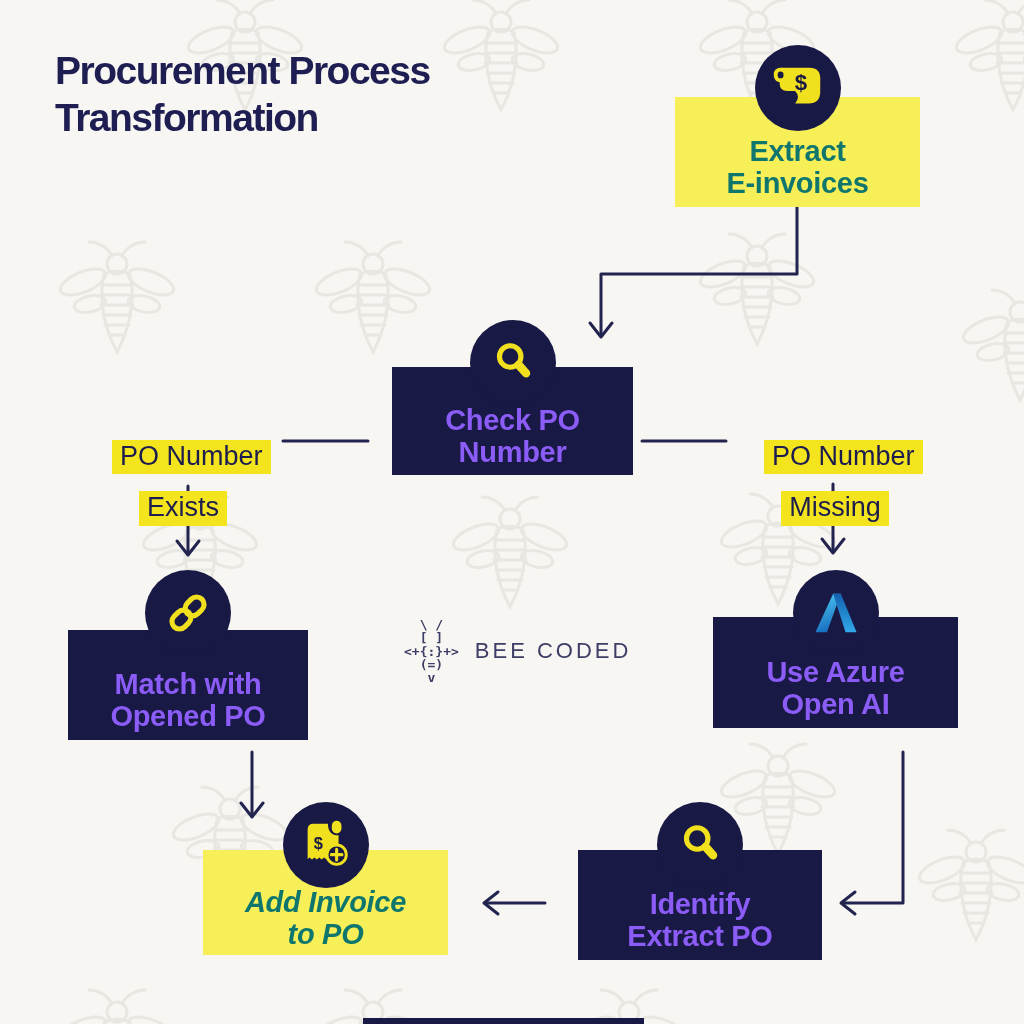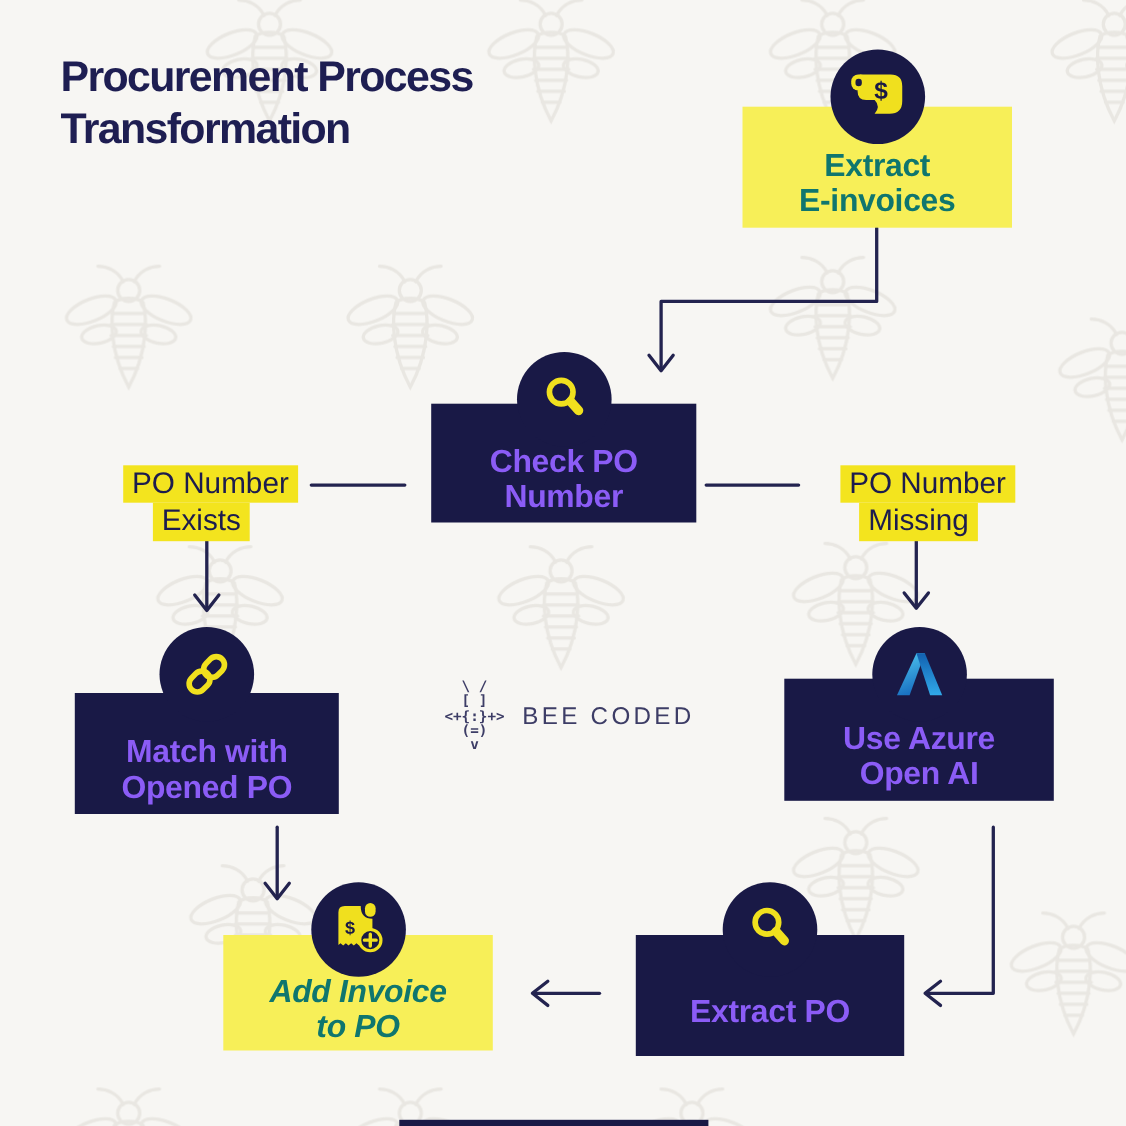--- a/index.html
+++ b/index.html
@@ -50,21 +50,21 @@
   #node-match .box{top:60px;height:110px;}
   #node-azure   {left:713px;top:570px;width:245px;height:158px;}
   #node-azure .box{top:47px;height:111px;}
   #node-identify{left:578px;top:802px;width:244px;height:158px;}
   #node-identify .box{top:48px;height:110px;}
   #node-add     {left:203px;top:802px;width:245px;height:153px;}
   #node-add .box{top:48px;height:105px;font-style:italic;}
   
   .branch-label{position:absolute;width:142px;text-align:center;z-index:3;}
   .branch-label span{
-    display:block;width:fit-content;margin:0 auto;
+    display:block;width:fit-content;margin:17px auto;
     background:var(--yellow-hl);color:#1c1c4e;
     font-size:27px;line-height:1.16;padding:1px 8px 2px;
     white-space:nowrap;
   }
   #label-exists{left:112px;top:423px;}
   #label-missing{left:764px;top:423px;}
   
   .logo{
     position:absolute;left:404px;top:618px;display:flex;align-items:center;gap:16px;
     color:var(--logo);z-index:3;
@@ -239,20 +239,21 @@
       </defs>
       <polygon points="44,6 60,6 31,86 7,86" fill="url(#azgL)"></polygon>
       <polygon points="44,6 60,6 93,86 70,86" fill="url(#azgR)"></polygon>
     </svg>
   </div>
 </div>
 
 <div class="node navy" id="node-identify">
   <div class="box">
     <div class="lines">
+      <div>Identify</div>
       <div>Extract PO</div>
     </div>
   </div>
   <div class="circle">
     <svg width="56" height="56" viewBox="-30 -30 60 60">
       <circle cx="-3" cy="-7" r="11.5" fill="none" stroke="#f0e01e" stroke-width="5.5"></circle>
       <line x1="6" y1="2" x2="14" y2="11" stroke="#f0e01e" stroke-width="9" stroke-linecap="round"></line>
     </svg>
   </div>
 </div>

